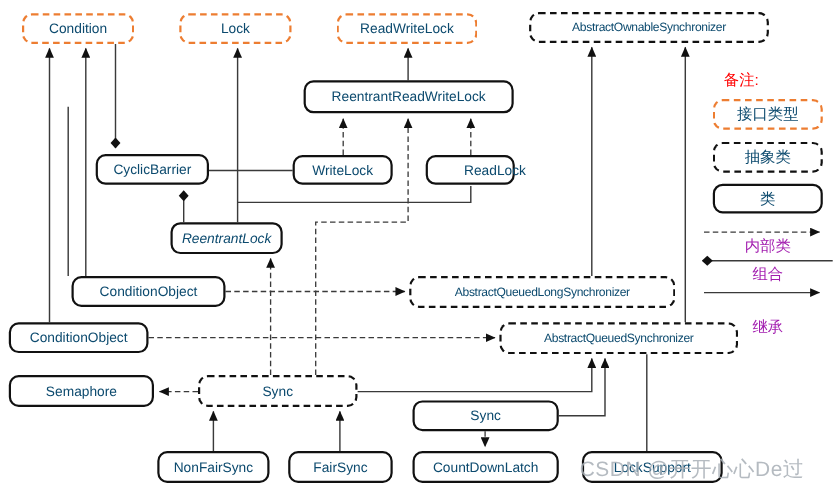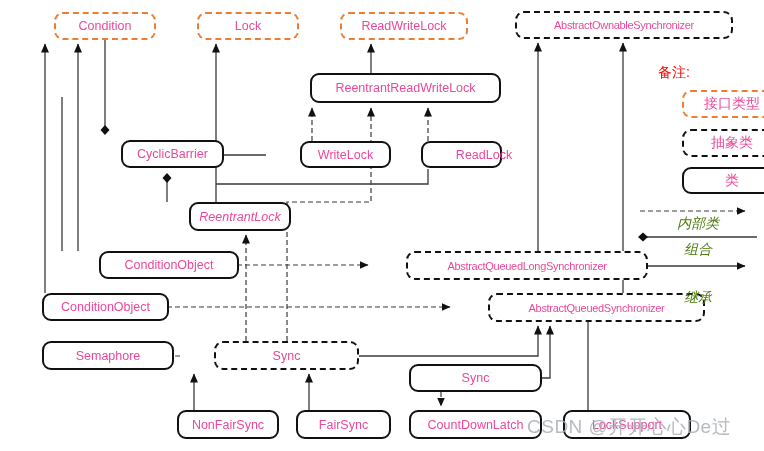--- a/index.html
+++ b/index.html
@@ -3,33 +3,33 @@
 <meta charset="utf-8">
 <style>
   html,body{margin:0;padding:0;background:#fff;}
   .canvas{
     position:relative;width:764px;height:451px;background:#fff;overflow:hidden;
     font-family:"Liberation Sans","DejaVu Sans",sans-serif;
   }
   .layer{position:absolute;left:0;top:0;}
   .node{
     position:absolute;display:flex;align-items:center;justify-content:center;
-    background:#fff;border-radius:9px;font-size:12.5px;color:#ec4899;
-    box-sizing:border-box;white-space:nowrap;z-index:2;margin-left:34px;
+    background:#fff;border-radius:9px;font-size:12.5px;color:#0c4a6e;
+    box-sizing:border-box;white-space:nowrap;z-index:2;
   }
   .iface{border:2px dashed #ED7D31;}
   .abstract{border:2px dashed #111;}
   .cls{border:2px solid #111;}
   .tight{font-size:11px;letter-spacing:-0.3px;}
   .cjk{font-size:14px;}
   .legend-title{
     position:absolute;color:#FF0000;font-weight:normal;font-size:14px;z-index:2;
   }
   .legend-label{
-    position:absolute;width:110px;text-align:center;font-size:14px;color:#4d7c0f;z-index:2;font-style:italic;
+    position:absolute;width:110px;text-align:center;font-size:14px;color:#a21caf;z-index:2;
   }
   .watermark{
     position:absolute;color:rgba(168,175,182,0.85);font-size:19px;
     letter-spacing:0.5px;z-index:5;white-space:nowrap;
   }
   svg .solid{stroke:#3a3a3a;stroke-width:1.3;fill:none;}
   svg .dashed{stroke:#3a3a3a;stroke-width:1.2;fill:none;stroke-dasharray:5 3;}
 </style>
 </head>
 <body>

